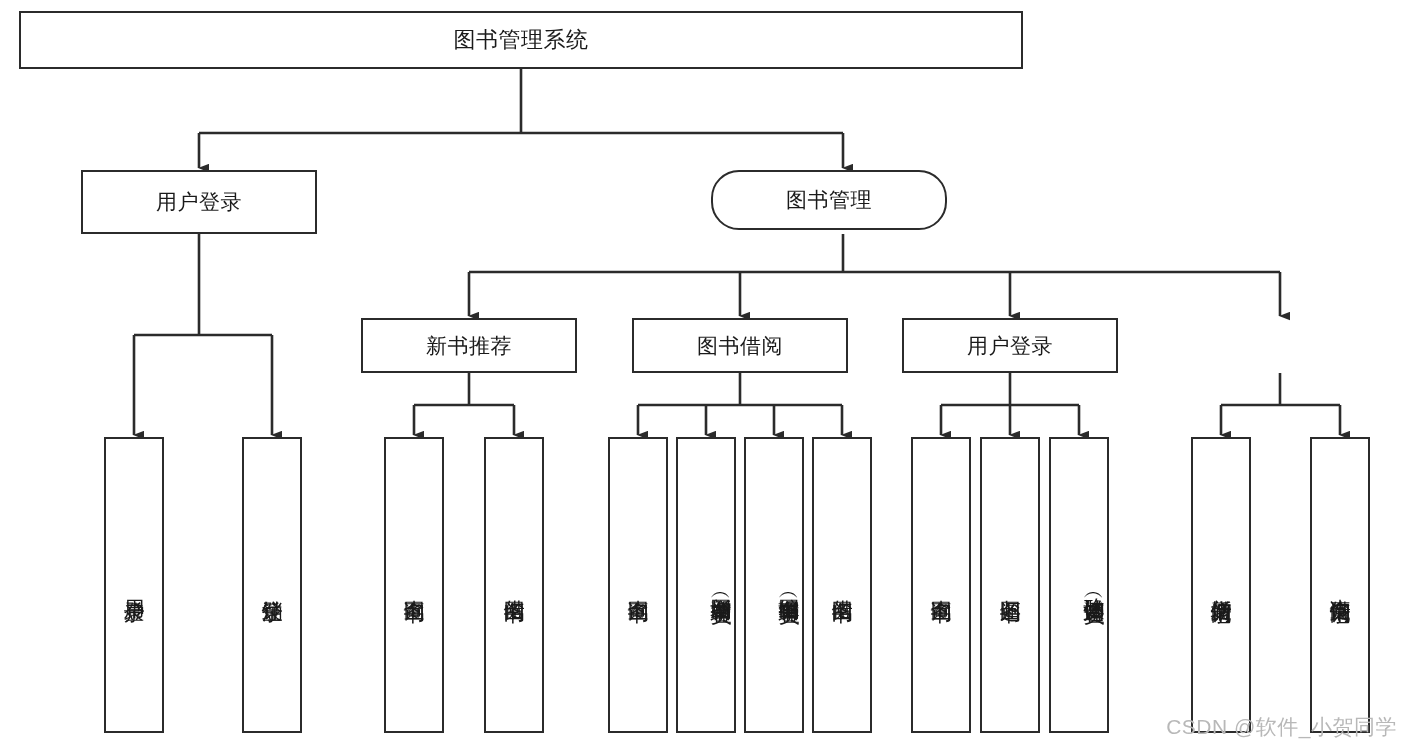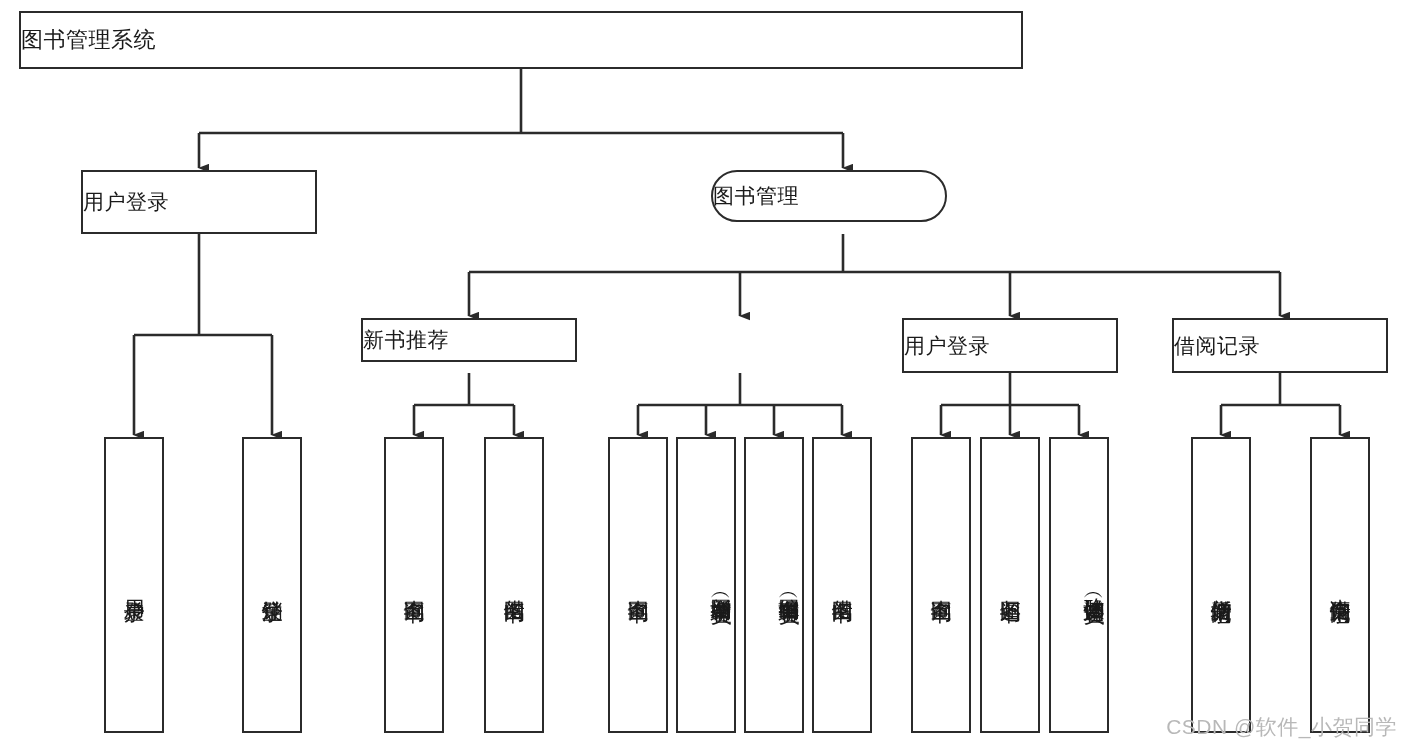--- a/index.html
+++ b/index.html
@@ -26,20 +26,21 @@
     height: 747px;
     pointer-events: none;
   }
   .node {
     position: absolute;
     box-sizing: border-box;
     background: #ffffff;
     border: 2px solid #2b2b2b;
     display: flex;
     align-items: center;
+    justify-content: center;
     color: #1a1a1a;
     z-index: 2;
   }
   .node-h {
     font-size: 21px;
     letter-spacing: 0.5px;
     line-height: 1.2;
   }
   .node-root {
     font-size: 22px;
@@ -134,36 +135,36 @@
   </svg>
 
   <div class="node node-h node-root" style="left:19px; top:11px; width:1004px; height:58px;">
     <span>图书管理系统</span>
   </div>
 
   <div class="node node-h" style="left:81px; top:170px; width:236px; height:64px;">
     <span>用户登录</span>
   </div>
 
-  <div class="node node-h" style="left:711px; top:170px; width:236px; height:52px;border-radius:28px;">
+  <div class="node node-h" style="left:711px; top:170px; width:236px; height:60px;border-radius:28px;">
     <span>图书管理</span>
   </div>
 
-  <div class="node node-h" style="left:361px; top:318px; width:216px; height:44px;">
+  <div class="node node-h" style="left:361px; top:318px; width:216px; height:55px;">
     <span>新书推荐</span>
   </div>
 
+  <div class="node node-h" style="left:632px; top:318px; width:216px; height:55px;">
+    <span>图书借阅</span>
+  </div>
 
   <div class="node node-h" style="left:902px; top:318px; width:216px; height:55px;">
     <span>用户登录</span>
   </div>
 
-  <div class="node node-h" style="left:1172px; top:318px; width:216px; height:55px;">
-    <span>借阅记录</span>
-  </div>
 
   <div class="node node-v center-text" style="left:104px; top:437px; width:60px; height:296px;">
     <span class="vtext">用户登录</span>
   </div>
 
   <div class="node node-v center-text" style="left:242px; top:437px; width:60px; height:296px;">
     <span class="vtext">注销登录</span>
   </div>
 
   <div class="node node-v center-text" style="left:384px; top:437px; width:60px; height:296px;">

